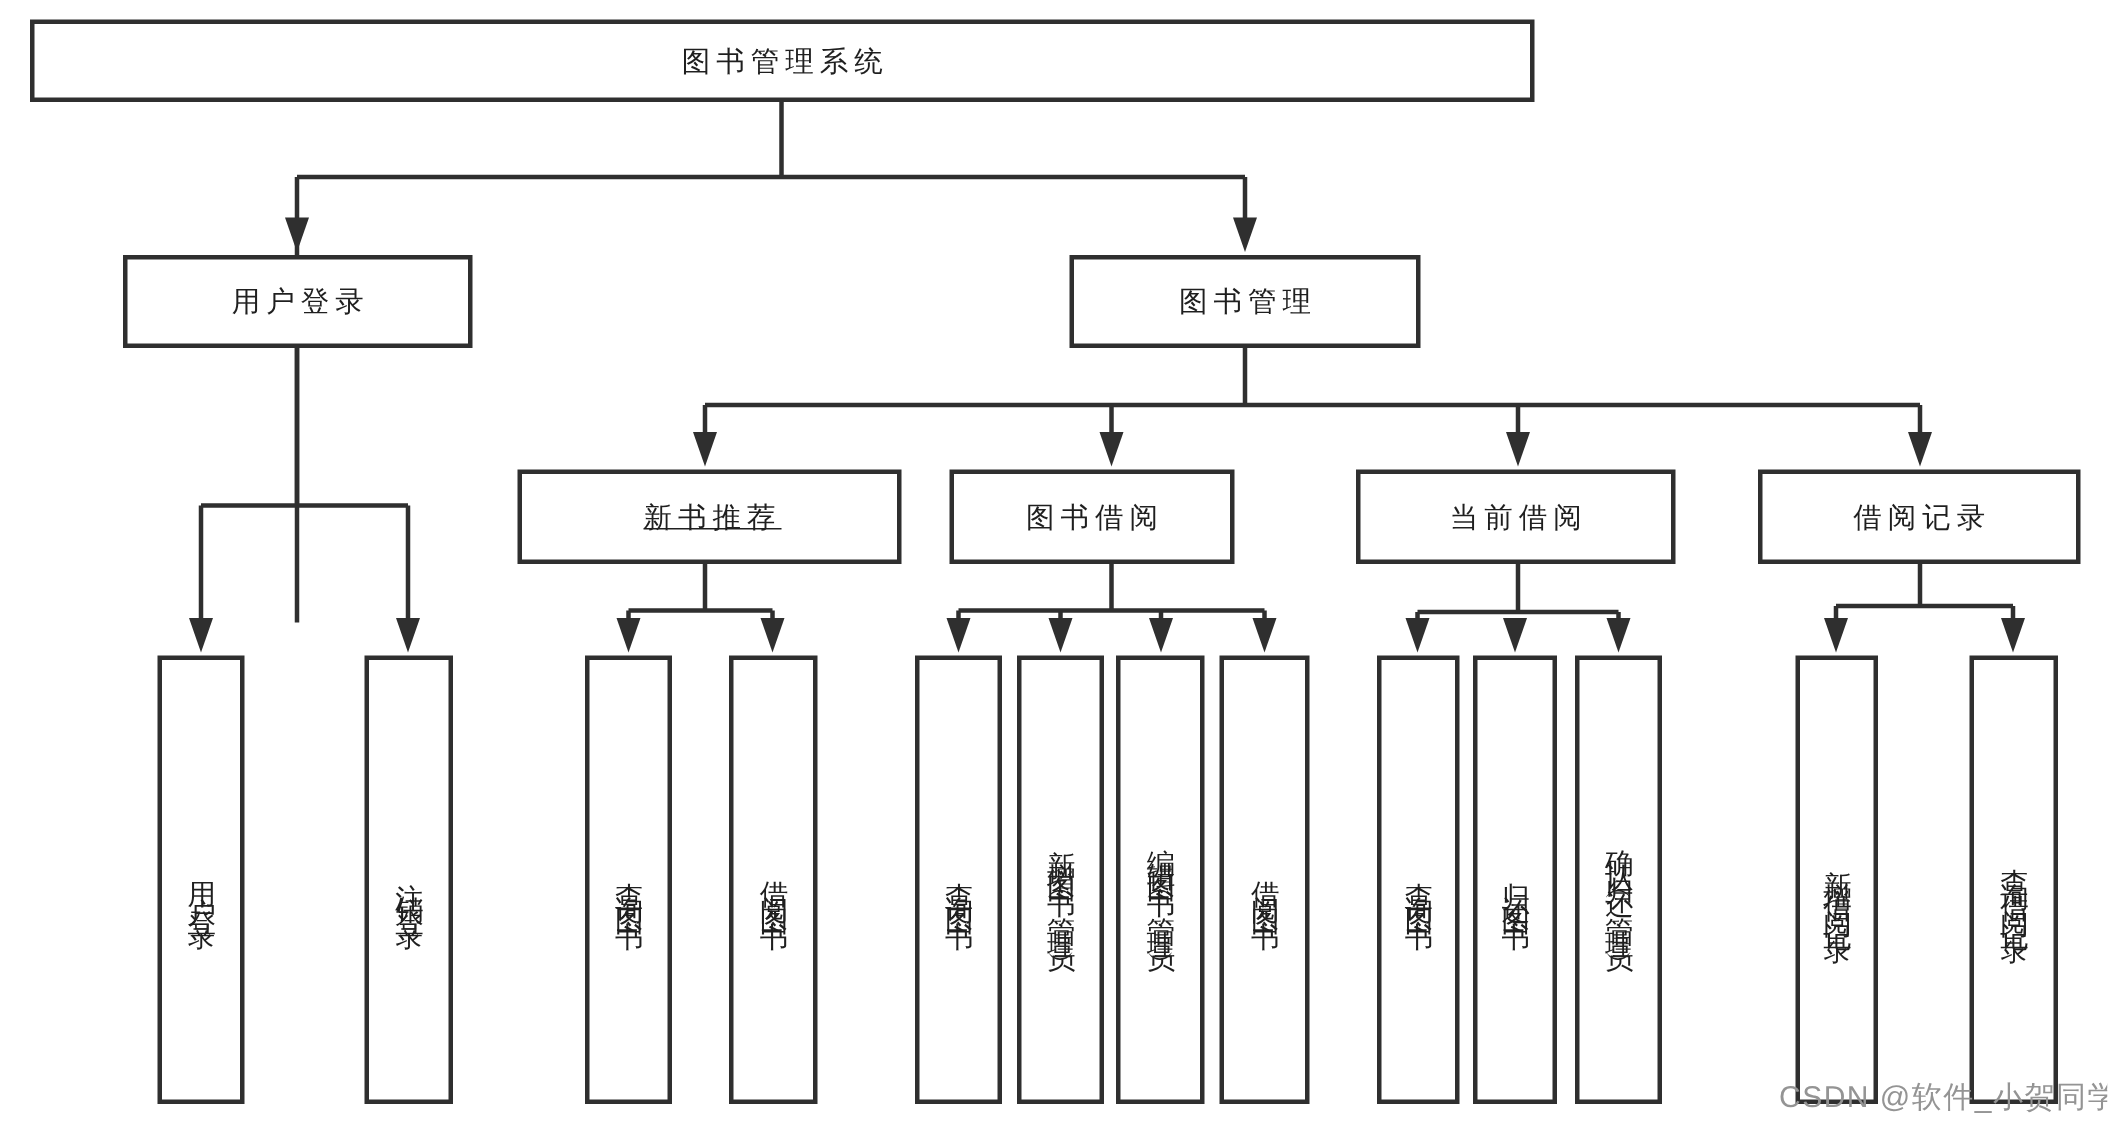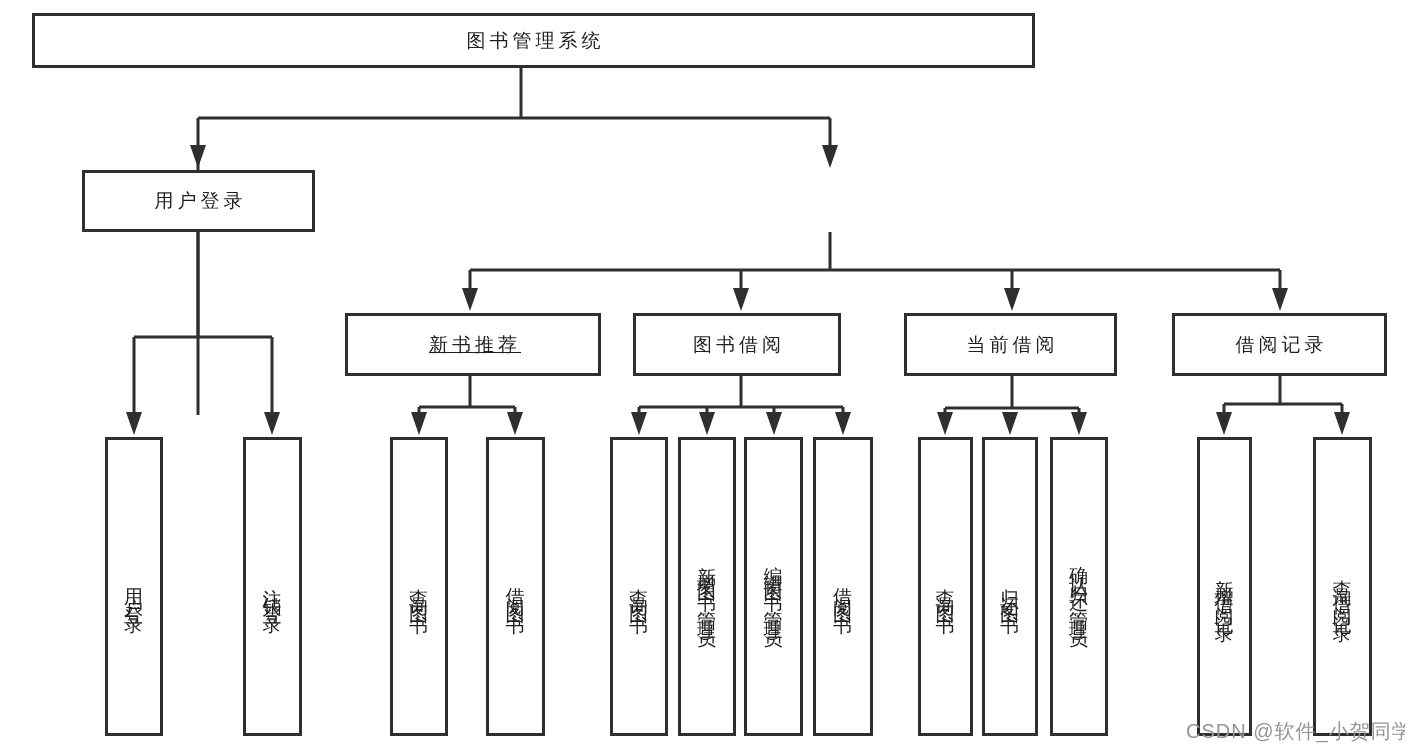--- a/index.html
+++ b/index.html
@@ -99,26 +99,27 @@
       <polygon points="1071,412 1087,412 1079,435"></polygon>
     </g>
 
     <g>
       <path d="M1280 376 V404 M1224 404 H1342 M1224 404 V415 M1342 404 V415"></path>
       <polygon points="1216,412 1232,412 1224,435"></polygon>
       <polygon points="1334,412 1350,412 1342,435"></polygon>
     </g>
   </svg>
 
-  <div class="node h" style="left:32px;top:13px;width:1003px;height:55px;">图书管理系统</div>
+  <div class="node h" style="left:20px;top:13px;width:1003px;height:55px;">图书管理系统</div>
 
   <div class="node h" style="left:82px;top:170px;width:233px;height:62px;">用户登录</div>
+  <div class="node h" style="left:713px;top:170px;width:234px;height:62px;">图书管理</div>
 
   <div class="node h" style="left:345px;top:313px;width:256px;height:63px;text-decoration:underline;">新书推荐</div>
-  <div class="node h" style="left:633px;top:313px;width:208px;height:63px;">图书借阅</div>
+  <div class="node h" style="left:633px;top:313px;width:190px;height:63px;">图书借阅</div>
   <div class="node h" style="left:904px;top:313px;width:213px;height:63px;">当前借阅</div>
   <div class="node h" style="left:1172px;top:313px;width:215px;height:63px;">借阅记录</div>
 
   <div class="node v" style="left:105px;top:437px;width:58px;height:299px;">用户登录</div>
   <div class="node v" style="left:243px;top:437px;width:59px;height:299px;">注销登录</div>
 
   <div class="node v" style="left:390px;top:437px;width:58px;height:299px;">查询图书</div>
   <div class="node v" style="left:486px;top:437px;width:59px;height:299px;">借阅图书</div>
 
   <div class="node v" style="left:610px;top:437px;width:58px;height:299px;">查询图书</div>

